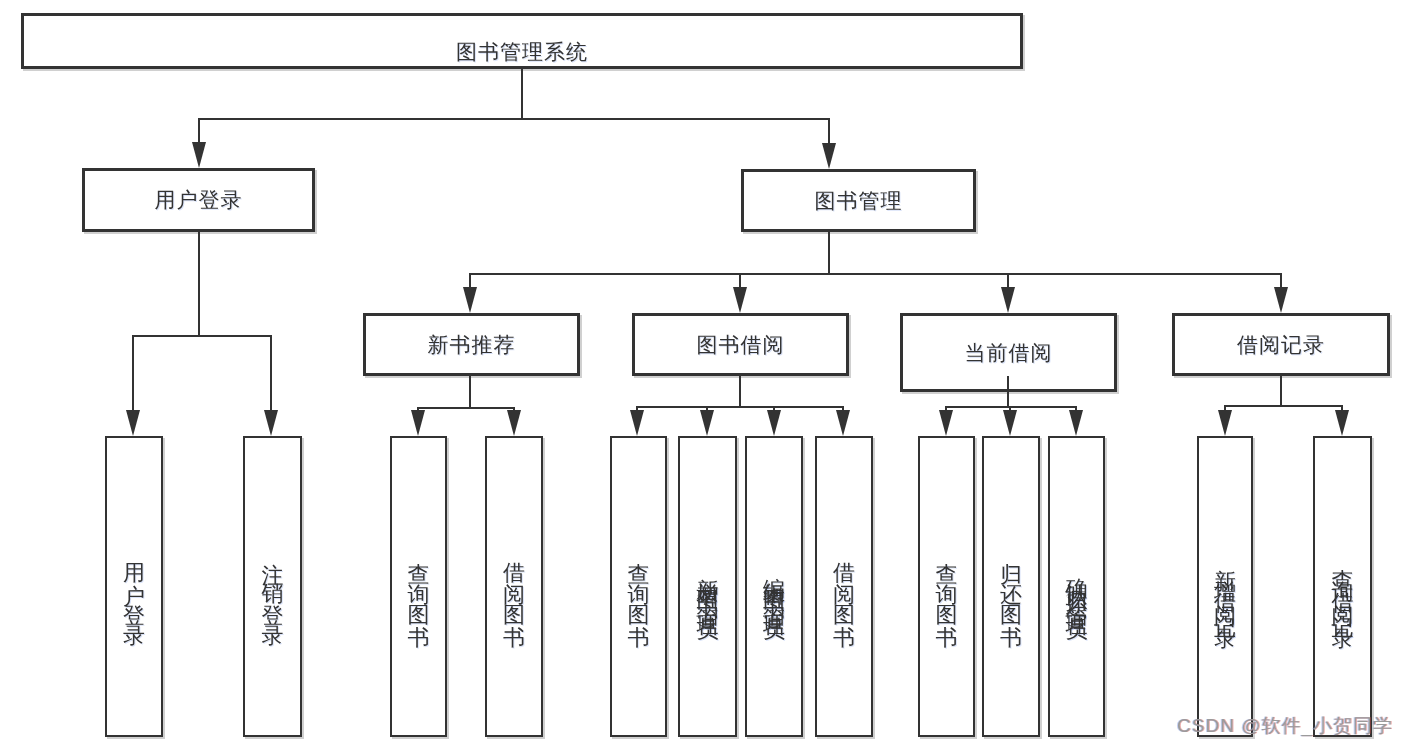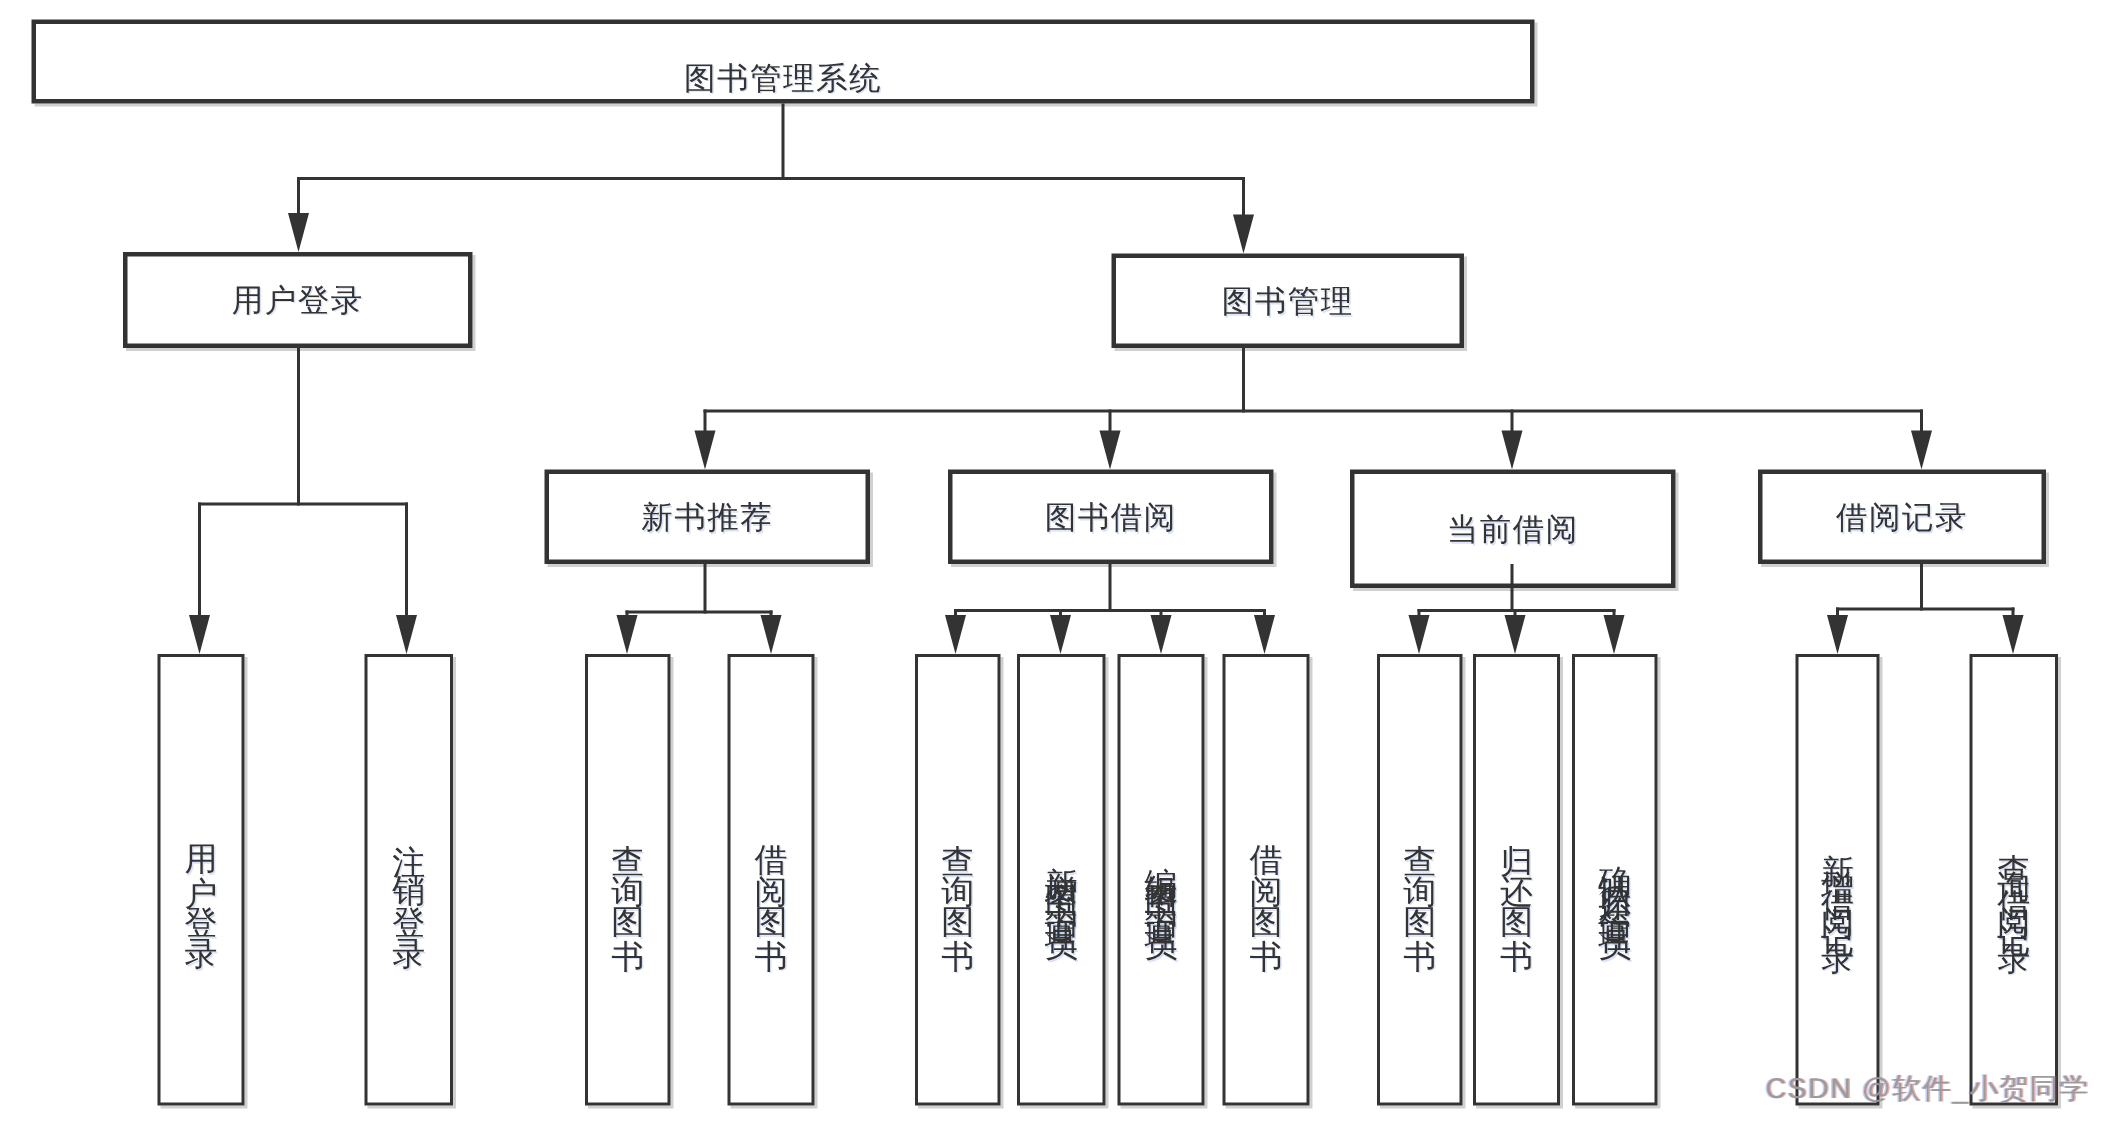--- a/index.html
+++ b/index.html
@@ -110,21 +110,21 @@
 
   <div class="node" style="left:363px;top:313px;width:217px;height:63px;">
     <span class="lbl">新书推荐</span>
   </div>
   <div class="node" style="left:632px;top:313px;width:217px;height:63px;font-family:Liberation Serif, serif;">
     <span class="lbl">图书借阅</span>
   </div>
   <div class="node" style="left:900px;top:313px;width:217px;height:79px;">
     <span class="lbl">当前借阅</span>
   </div>
-  <div class="node" style="left:1172px;top:313px;width:192px;height:63px;font-family:Liberation Serif, serif;">
+  <div class="node" style="left:1172px;top:313px;width:218px;height:63px;font-family:Liberation Serif, serif;">
     <span class="lbl">借阅记录</span>
   </div>
 
   <div class="v" style="left:469px;top:376px;height:33px;"></div>
   <div class="h" style="left:417px;top:407px;width:98px;"></div>
   <div class="v" style="left:417px;top:407px;height:10px;"></div>
   <div class="arrow" style="left:411px;top:410px;"></div>
   <div class="v" style="left:513px;top:407px;height:10px;"></div>
   <div class="arrow" style="left:507px;top:410px;"></div>
 

